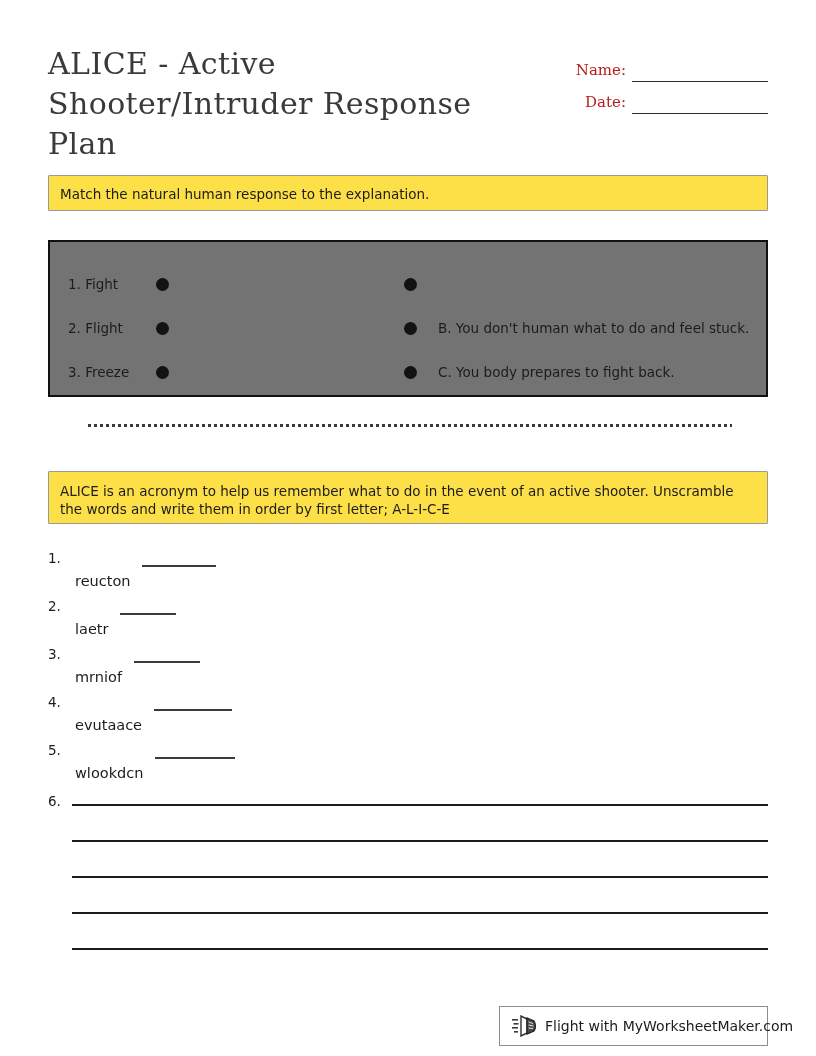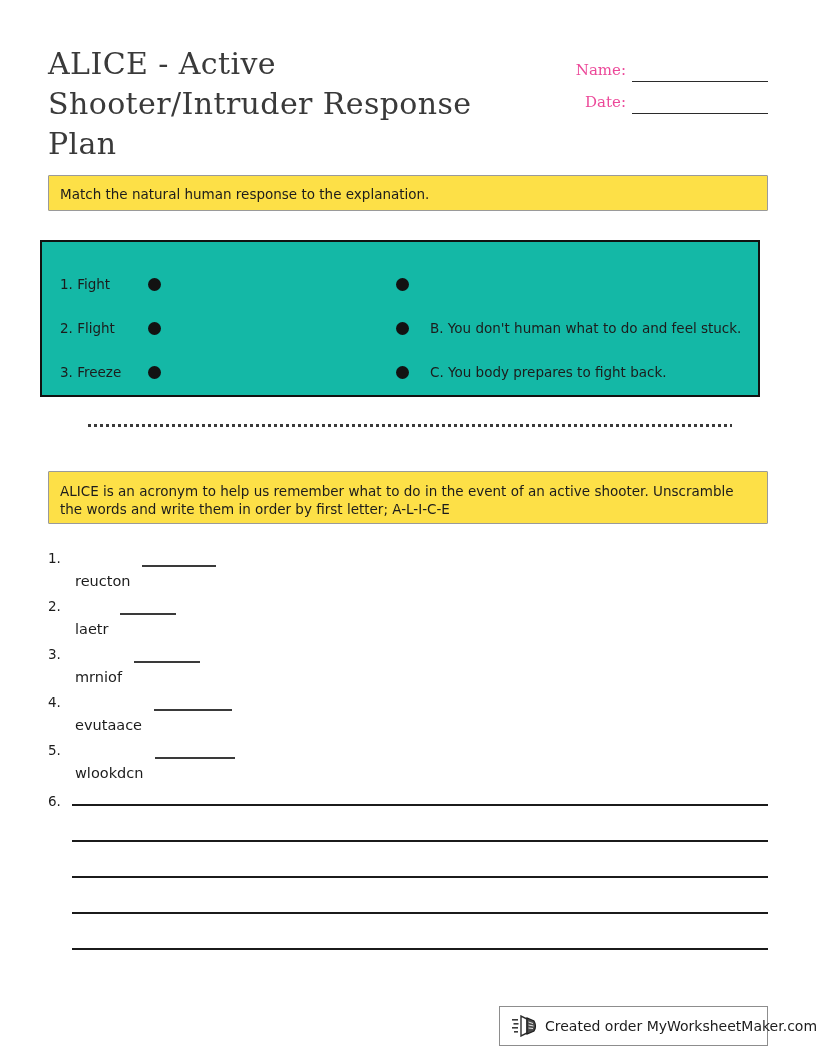--- a/index.html
+++ b/index.html
@@ -49,21 +49,21 @@
   }
   .nd-row {
     display: flex;
     align-items: flex-end;
     justify-content: flex-end;
     height: 32px;
   }
   .nd-label {
     font-family: "DejaVu Serif", serif;
     font-size: 15px;
-    color: #ec4899;
+    color: #b91c1c;
     padding-bottom: 3px;
     white-space: nowrap;
     text-align: right;
   }
   .nd-line {
     width: 136px;
     border-bottom: 1.6px solid #2b2b2b;
     margin-left: 6px;
     height: 20px;
   }
@@ -85,27 +85,27 @@
     padding: 10px 11px 10px 11px;
   }
 
   #instr-1 { top: 175px; height: 36px; }
   #instr-1 .instr-text { padding-top: 9px; }
   #instr-2 { top: 471px; height: 53px; }
 
   
   .match-box {
     position: absolute;
-    left: 40px;
+    left: 48px;
     top: 240px;
     width: 720px;
     height: 157px;
     box-sizing: border-box;
     border: 2px solid #111111;
-    background: #14b8a6;
+    background: #737373;
   }
   .match-rows {
     position: absolute;
     inset: 0;
     padding-top: 20px;
   }
   .match-row {
     height: 44px;
     display: flex;
     align-items: center;
@@ -335,16 +335,16 @@
         <rect x="2" y="16" width="4" height="1.6"></rect>
       </g>
       <path d="M9 1 L9 21 L15 18 L15 4 Z" fill="#ffffff" stroke="#2e2e2e" stroke-width="1.4"></path>
       <path d="M15 3 L15 19 L22 16 Q25 11 22 6 Z" fill="#4a4a4a" stroke="#1f1f1f" stroke-width="1.2"></path>
       <g stroke="#ffffff" stroke-width="1" opacity="0.85">
         <line x1="16.5" y1="7" x2="21" y2="8.5"></line>
         <line x1="16.5" y1="10" x2="21.5" y2="11"></line>
         <line x1="16.5" y1="13" x2="21" y2="13.5"></line>
       </g>
     </svg>
-    <span class="badge-text">Created order MyWorksheetMaker.com</span>
+    <span class="badge-text">Flight with MyWorksheetMaker.com</span>
   </div>
 
 </div>
 
 </body></html>

